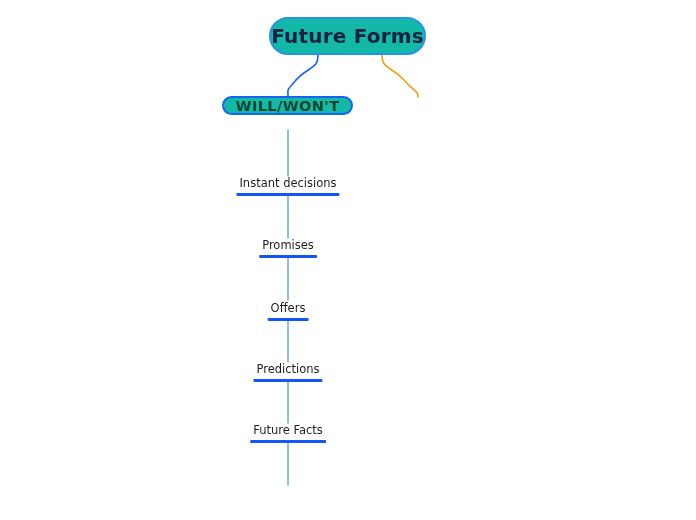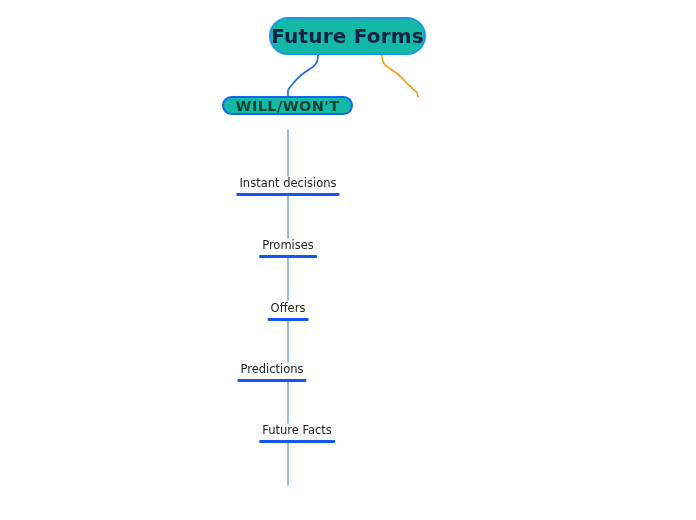--- a/index.html
+++ b/index.html
@@ -147,24 +147,24 @@
   <div class="leaf" style="left:288px; top:238px;align-items:flex-end;">
     <span class="leaf-label">Promises</span>
     <span class="leaf-bar"></span>
   </div>
 
   <div class="leaf" style="left:288px; top:284px;margin-top:17px;">
     <span class="leaf-label">Offers</span>
     <span class="leaf-bar"></span>
   </div>
 
-  <div class="leaf" style="left:272px; top:362px;">
+  <div class="leaf" style="left:288px; top:362px;">
     <span class="leaf-label">Predictions</span>
     <span class="leaf-bar"></span>
   </div>
 
-  <div class="leaf" style="left:297px; top:423px;text-align:right;">
+  <div class="leaf" style="left:288px; top:423px;text-align:right;">
     <span class="leaf-label">Future Facts</span>
     <span class="leaf-bar"></span>
   </div>
 
 
 </div>
 
 </body></html>

